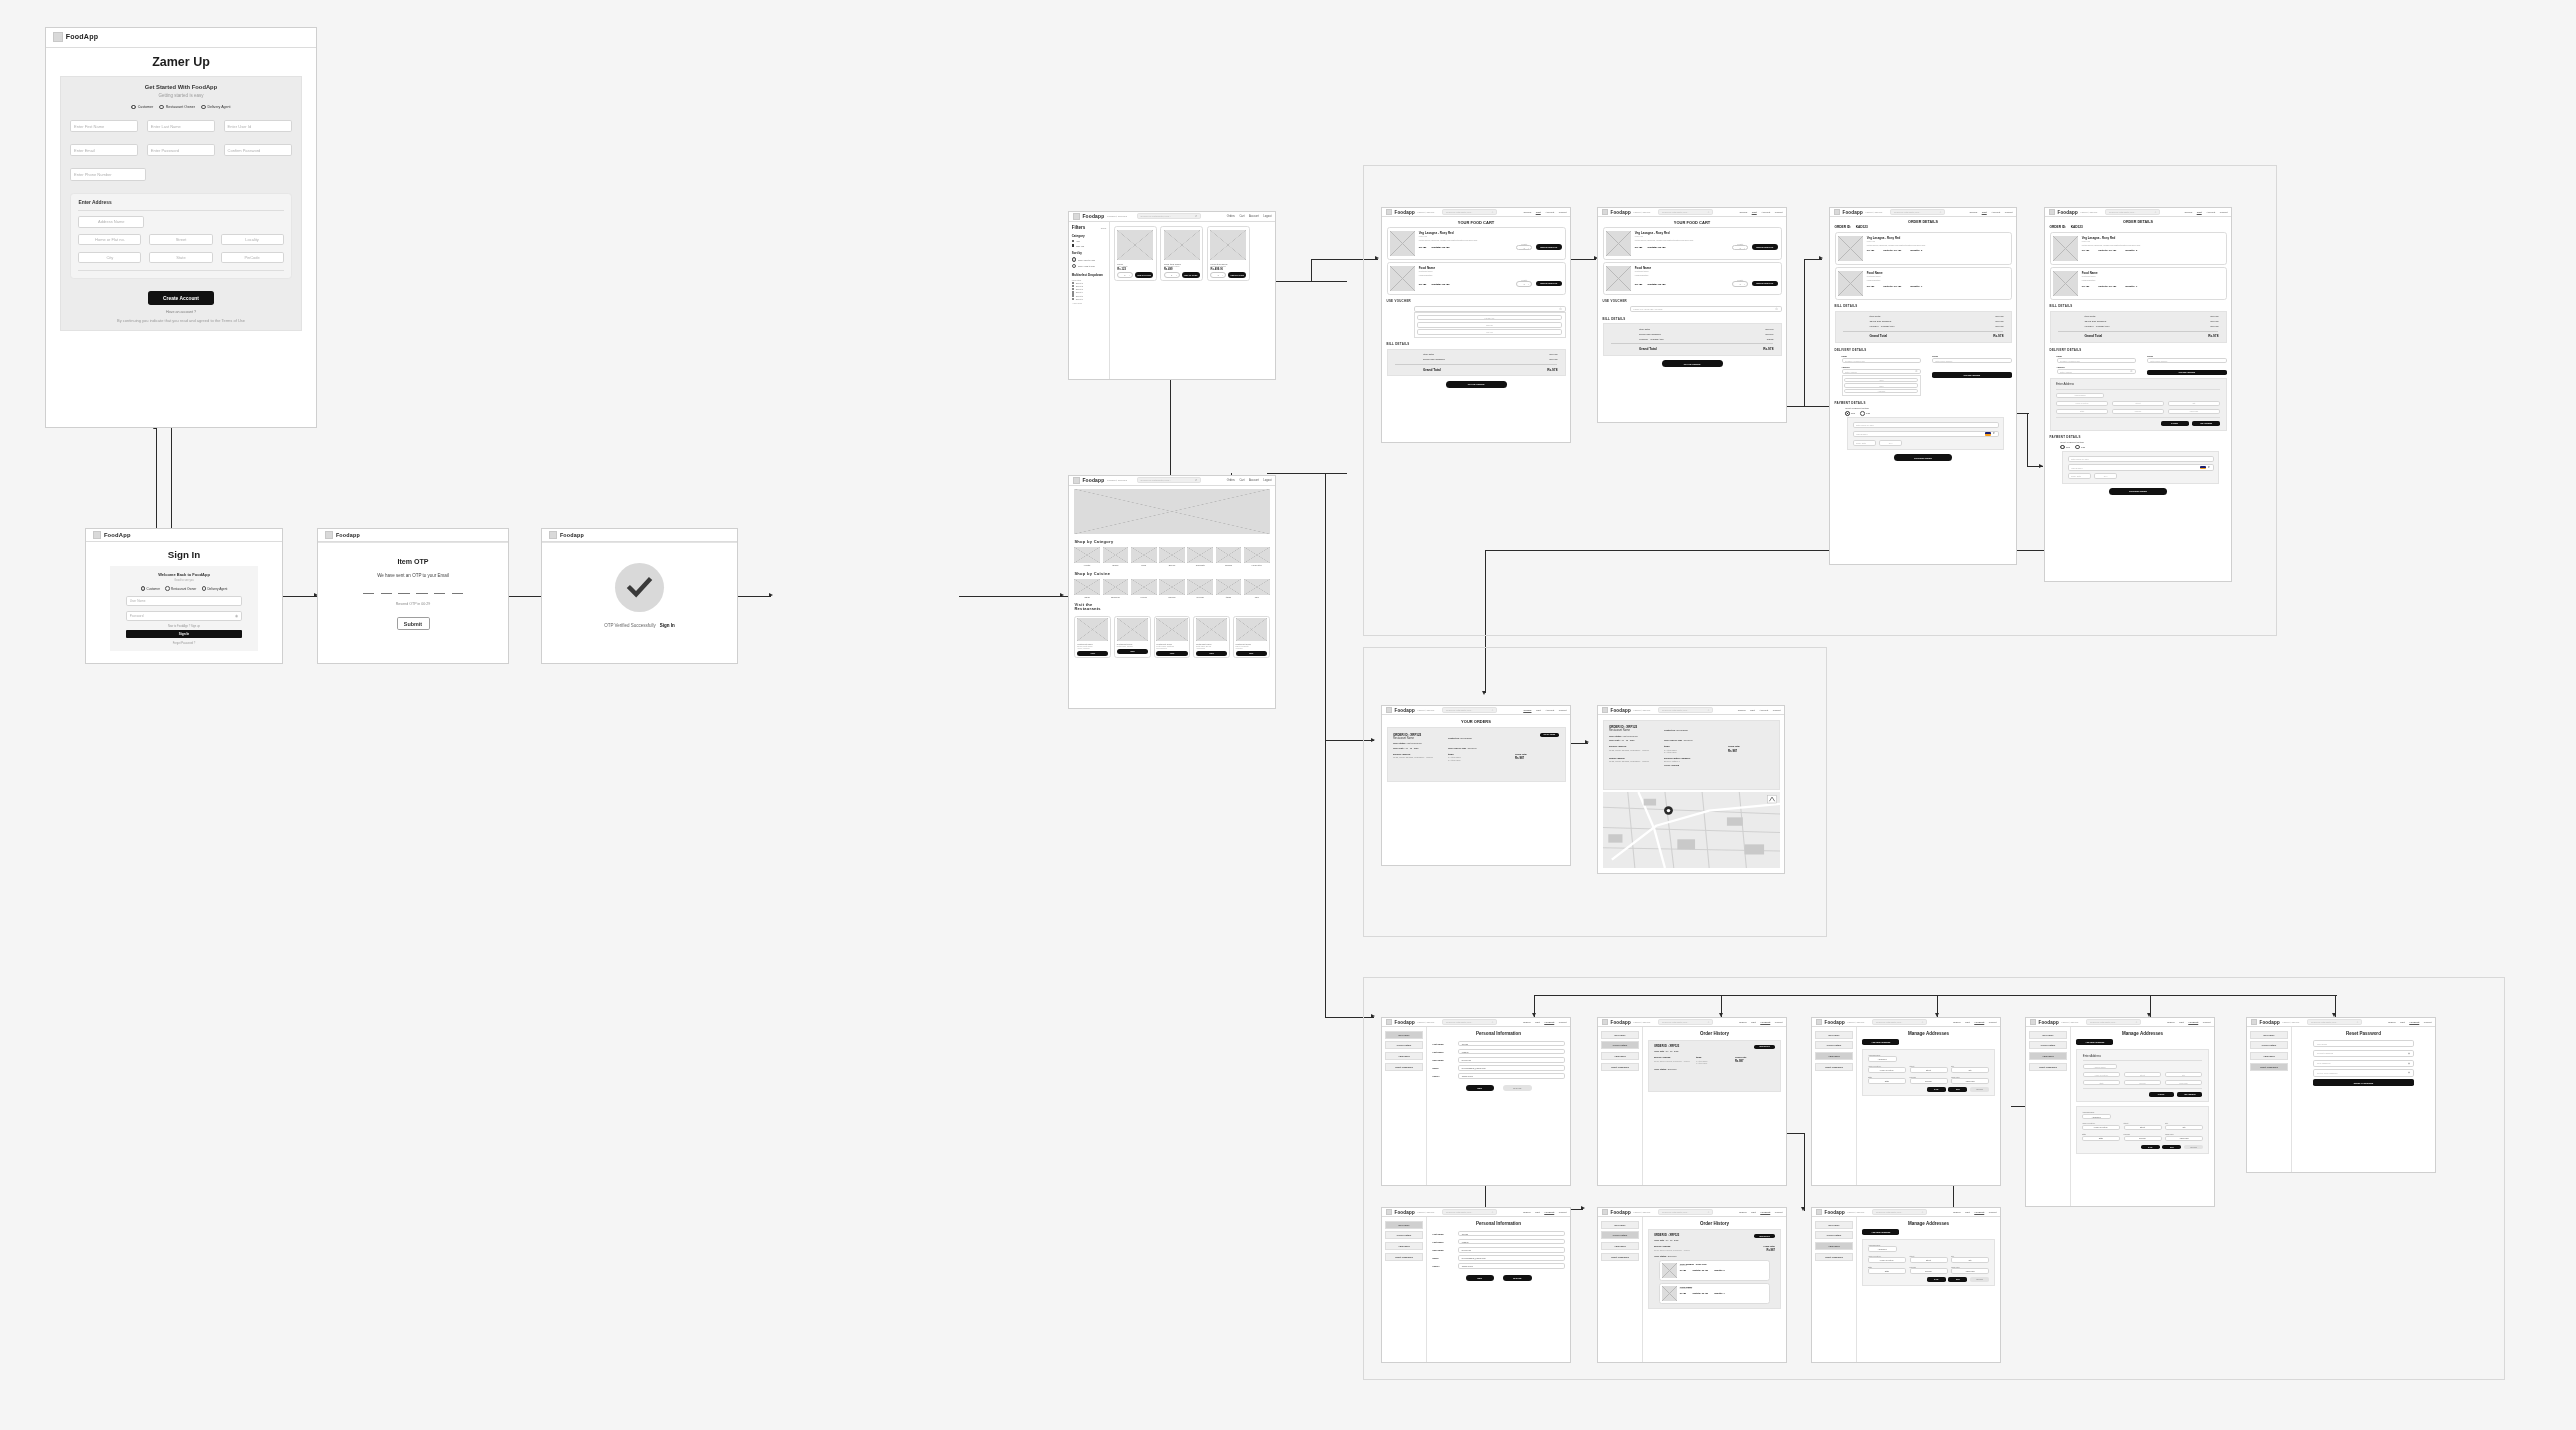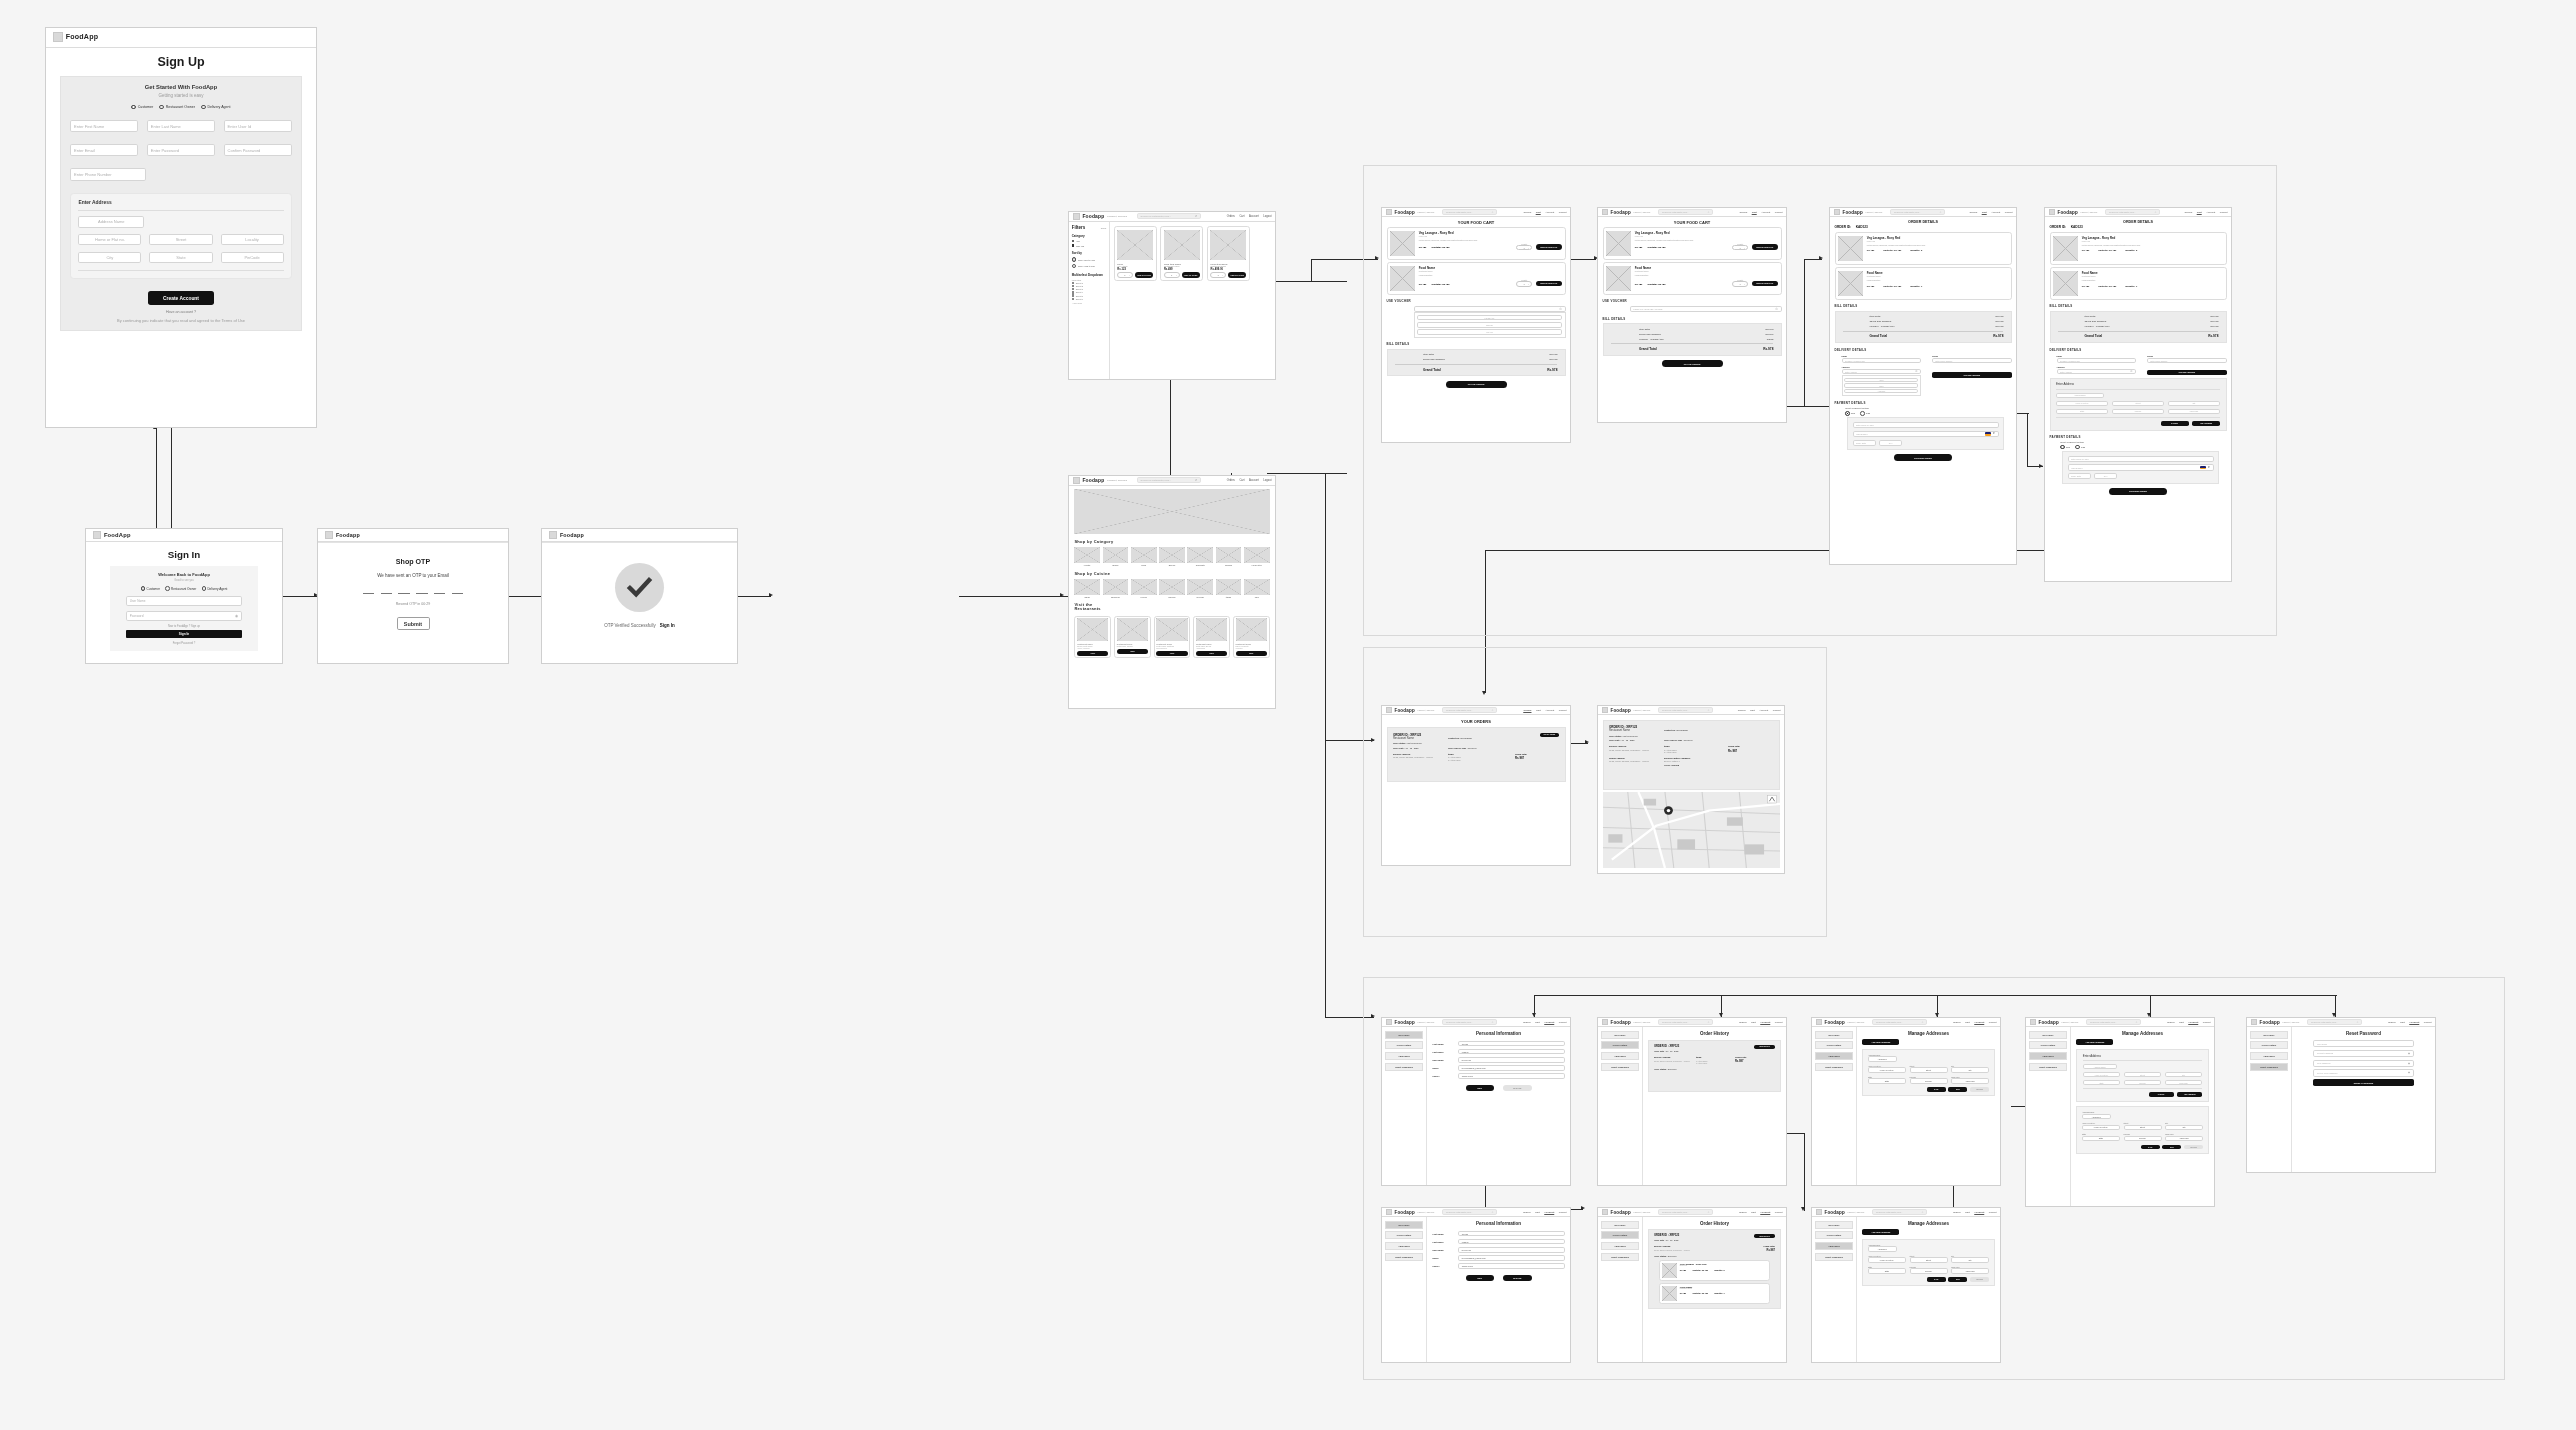--- a/index.html
+++ b/index.html
@@ -179,21 +179,21 @@
   <div class="ln h" style="left:2011px;top:1106px;width:85px;"></div>
   <div class="ln v" style="left:1953px;top:1106px;height:111px;"></div>
   <div class="ln h" style="left:1953px;top:1218px;width:22px;"></div>
   <div class="arw l" style="left:1950px;top:1215px;"></div>
 
   <div class="frame" style="left:45px;top:27px;width:272px;height:401px;">
     <div class="topbar" style="height:19.6px;">
       <div class="logo-sq" style="width:9.8px;height:9.8px;margin-left:3.6px;"></div>
       <div class="brand" style="font-size:7.1px;">FoodApp</div>
     </div>
-    <div class="ttl" style="font-size:12.5px;margin-top:7.1px;">Sign Up</div>
+    <div class="ttl" style="font-size:12.5px;margin-top:7.1px;">Zamer Up</div>
     <div class="panel" style="margin:7.1px 14.3px;padding:7.1px 9px;">
       <div style="text-align:center;font-weight:700;font-size:5.8px;color:#333;">Get Started With FoodApp</div>
       <div style="text-align:center;font-size:4.5px;color:#9a9a9a;margin-top:3.6px;">Getting started is easy</div>
       <div style="display:flex;justify-content:center;gap:6.2px;margin-top:6.2px;font-size:3.6px;color:#333;align-items:center;">
         <span style="display:flex;align-items:center;gap:1.8px;">
             <i class="radio on"></i>
             <span>Customer</span>
           </span>
         <span style="display:flex;align-items:center;gap:1.8px;">
             <i class="radio"></i>
@@ -273,21 +273,21 @@
       <div style="text-align:center;font-size:2.7px;color:#999;margin-top:3.6px;">Forgot Password ?</div>
     </div>
   </div>
 
   <div class="frame" style="left:317px;top:528px;width:192px;height:136px;">
     <div class="topbar" style="height:12.5px;">
       <div class="logo-sq" style="width:8px;height:8px;margin-left:3.6px;"></div>
       <div class="brand" style="font-size:5.4px;">Foodapp</div>
     </div>
     <div style="height:1.8px;border-bottom:0.9px solid #e3e3e3;"></div>
-    <div class="ttl" style="font-size:7.1px;margin-top:14.3px;">Shop OTP</div>
+    <div class="ttl" style="font-size:7.1px;margin-top:14.3px;">Item OTP</div>
     <div style="text-align:center;font-size:4.5px;color:#444;margin-top:7.1px;">We have sent an OTP to your Email</div>
     <div style="display:flex;justify-content:center;gap:6.2px;margin-top:15px;">
       <span style="display:block;width:11.6px;border-bottom:0.9px solid #777;"></span>
       <span style="display:block;width:11.6px;border-bottom:0.9px solid #777;"></span>
       <span style="display:block;width:11.6px;border-bottom:0.9px solid #777;"></span>
       <span style="display:block;width:11.6px;border-bottom:0.9px solid #777;"></span>
       <span style="display:block;width:11.6px;border-bottom:0.9px solid #777;"></span>
       <span style="display:block;width:11.6px;border-bottom:0.9px solid #777;"></span>
     </div>
     <div style="text-align:center;font-size:3.6px;color:#888;margin-top:8px;">Resend OTP in 00:29</div>

